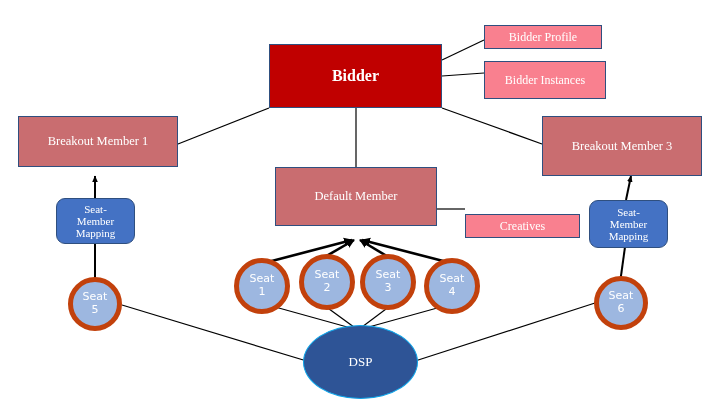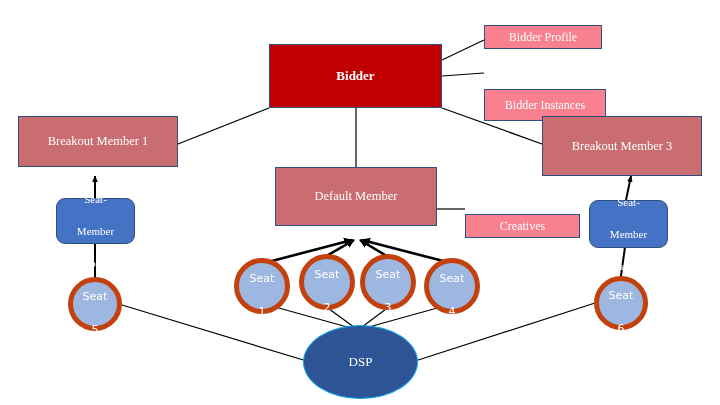--- a/index.html
+++ b/index.html
@@ -31,21 +31,21 @@
     text-align: center;
     color: #ffffff;
     z-index: 2;
   }
   .rect {
     border: 1px solid #2f4f7f;
   }
   .node-bidder {
     background: #c00000;
     font-weight: bold;
-    font-size: 13px;
+    font-size: 16px;
   }
   .node-breakout {
     background: #c96d70;
     font-size: 12.5px;
   }
   .node-default {
     background: #c96d70;
     font-size: 12.5px;
   }
   .node-pink {
@@ -66,21 +66,21 @@
     font-family: "DejaVu Sans", sans-serif;
     font-size: 11px;
     line-height: 1.15;
   }
   .node-dsp {
     background: #2e5496;
     border: 1px solid #0ea5e9;
     border-radius: 50%;
     font-size: 13px;
   }
-  .stack span { display: block; margin-top: 20px; }
+  .stack span { display: block; }
 </style>
 </head>
 <body>
 
 <div id="canvas">
 
   <svg id="edges" viewBox="0 0 720 405">
     <defs>
       <marker id="arrowThin" markerWidth="7" markerHeight="7" refX="6" refY="3.2" orient="auto" markerUnits="userSpaceOnUse">
         <path d="M0,0.4 L6.6,3.2 L0,6 z" fill="#000000"></path>
@@ -120,21 +120,21 @@
   </svg>
 
   <div class="node rect node-bidder" style="left:269px; top:44px; width:173px; height:64px;">
     <span>Bidder</span>
   </div>
 
   <div class="node rect node-pink" style="left:484px; top:25px; width:118px; height:24px;">
     <span>Bidder Profile</span>
   </div>
 
-  <div class="node rect node-pink" style="left:484px; top:61px; width:122px; height:32px;margin-top:28px;">
+  <div class="node rect node-pink" style="left:484px; top:61px; width:122px; height:38px;">
     <span>Bidder Instances</span>
   </div>
 
   <div class="node rect node-breakout" style="left:18px; top:116px; width:160px; height:51px;">
     <span>Breakout Member 1</span>
   </div>
 
   <div class="node rect node-breakout" style="left:542px; top:116px; width:160px; height:60px;">
     <span>Breakout Member 3</span>
   </div>

